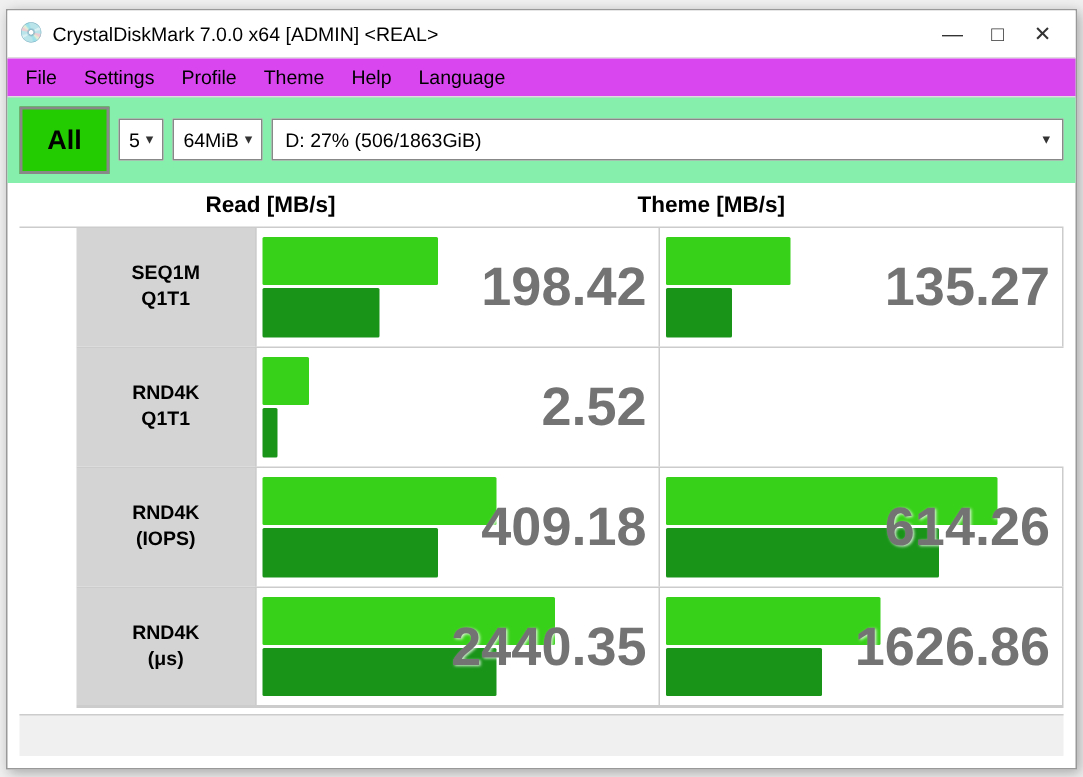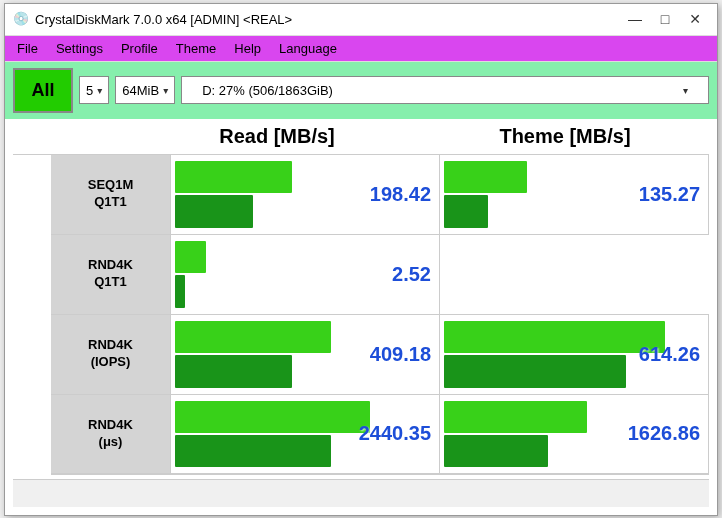--- a/index.html
+++ b/index.html
@@ -96,40 +96,39 @@
       display: flex;
       align-items: center;
       gap: 4px;
       height: 28px;
     }
     .select-arrow { font-size: 10px; color: #333; }
     .drive-select {
       flex: 1;
       border: 1px solid #888;
       background: white;
-      padding: 4px 20px;
+      padding: 4px 8px;
       font-size: 13px;
       cursor: pointer;
       display: flex;
       align-items: center;
       justify-content: space-between;
       height: 28px;
     }
     .main-content {
       padding: 0 8px 8px 8px;
     }
     .results-header {
       display: grid;
       grid-template-columns: 120px 1fr 1fr;
       background: #ffffff;
       border-bottom: 1px solid #ccc;
     }
     .results-header .col-label {
-      text-align: center;
-      font-size: 20px;
+      font-size: 15px;
       font-weight: bold;
       padding: 6px 4px;
       color: #000;
     }
     .results-table {
       display: flex;
       flex-direction: column;
       padding-left: 38px;
     }
     .result-row {
@@ -176,23 +175,23 @@
     .bar-track {
       flex: 1;
       background: #22cc00;
       opacity: 0.9;
       border-radius: 1px;
     }
     .bar-track.dark {
       background: #008800;
     }
     .result-value {
-      font-size: 20px;
+      font-size: 36px;
       font-weight: bold;
-      color: #1d4ed8;
+      color: #737373;
       position: relative;
       z-index: 1;
       text-shadow: 1px 1px 2px rgba(255,255,255,0.8);
     }
     .result-row:last-child {
       border-bottom: 2px solid #ccc;
     }
     .bottom-bar {
       height: 28px;
       background: #f0f0f0;

